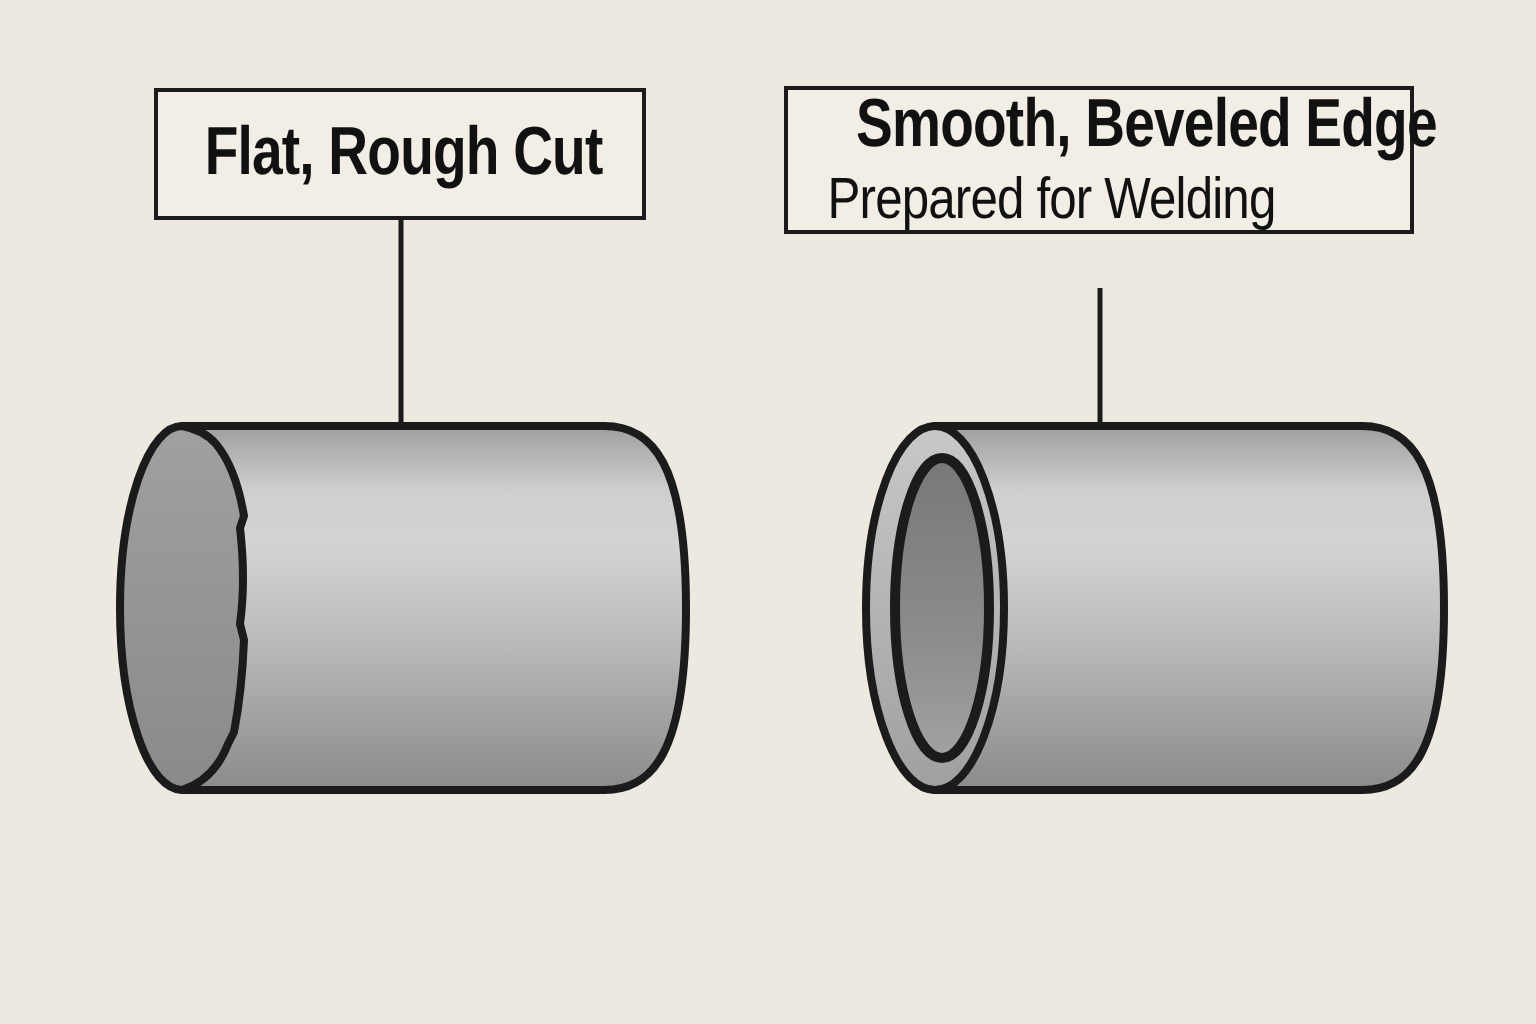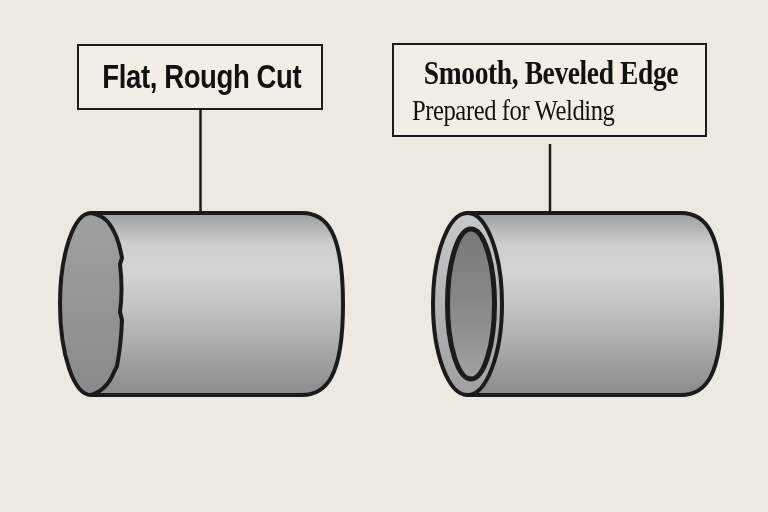--- a/index.html
+++ b/index.html
@@ -61,21 +61,21 @@
     line-height:1.0;
     white-space:nowrap;
     letter-spacing:-0.5px;
     transform:scaleX(0.85);
     transform-origin:50% 50%;
   }
   #box-flat{
     left:77px;top:44px;width:246px;height:66px;
   }
   #box-beveled{
-    left:392px;top:43px;width:315px;height:94px;font-family:Liberation Serif, serif;
+    left:392px;top:43px;width:315px;height:74px;
   }
 </style>
 </head>
 <body>
 
 <div class="canvas">
 
   <svg class="diagram" width="768" height="512" viewBox="0 0 768 512">
     <defs>
       <linearGradient id="bodyGrad" x1="0" y1="0" x2="0" y2="1">

